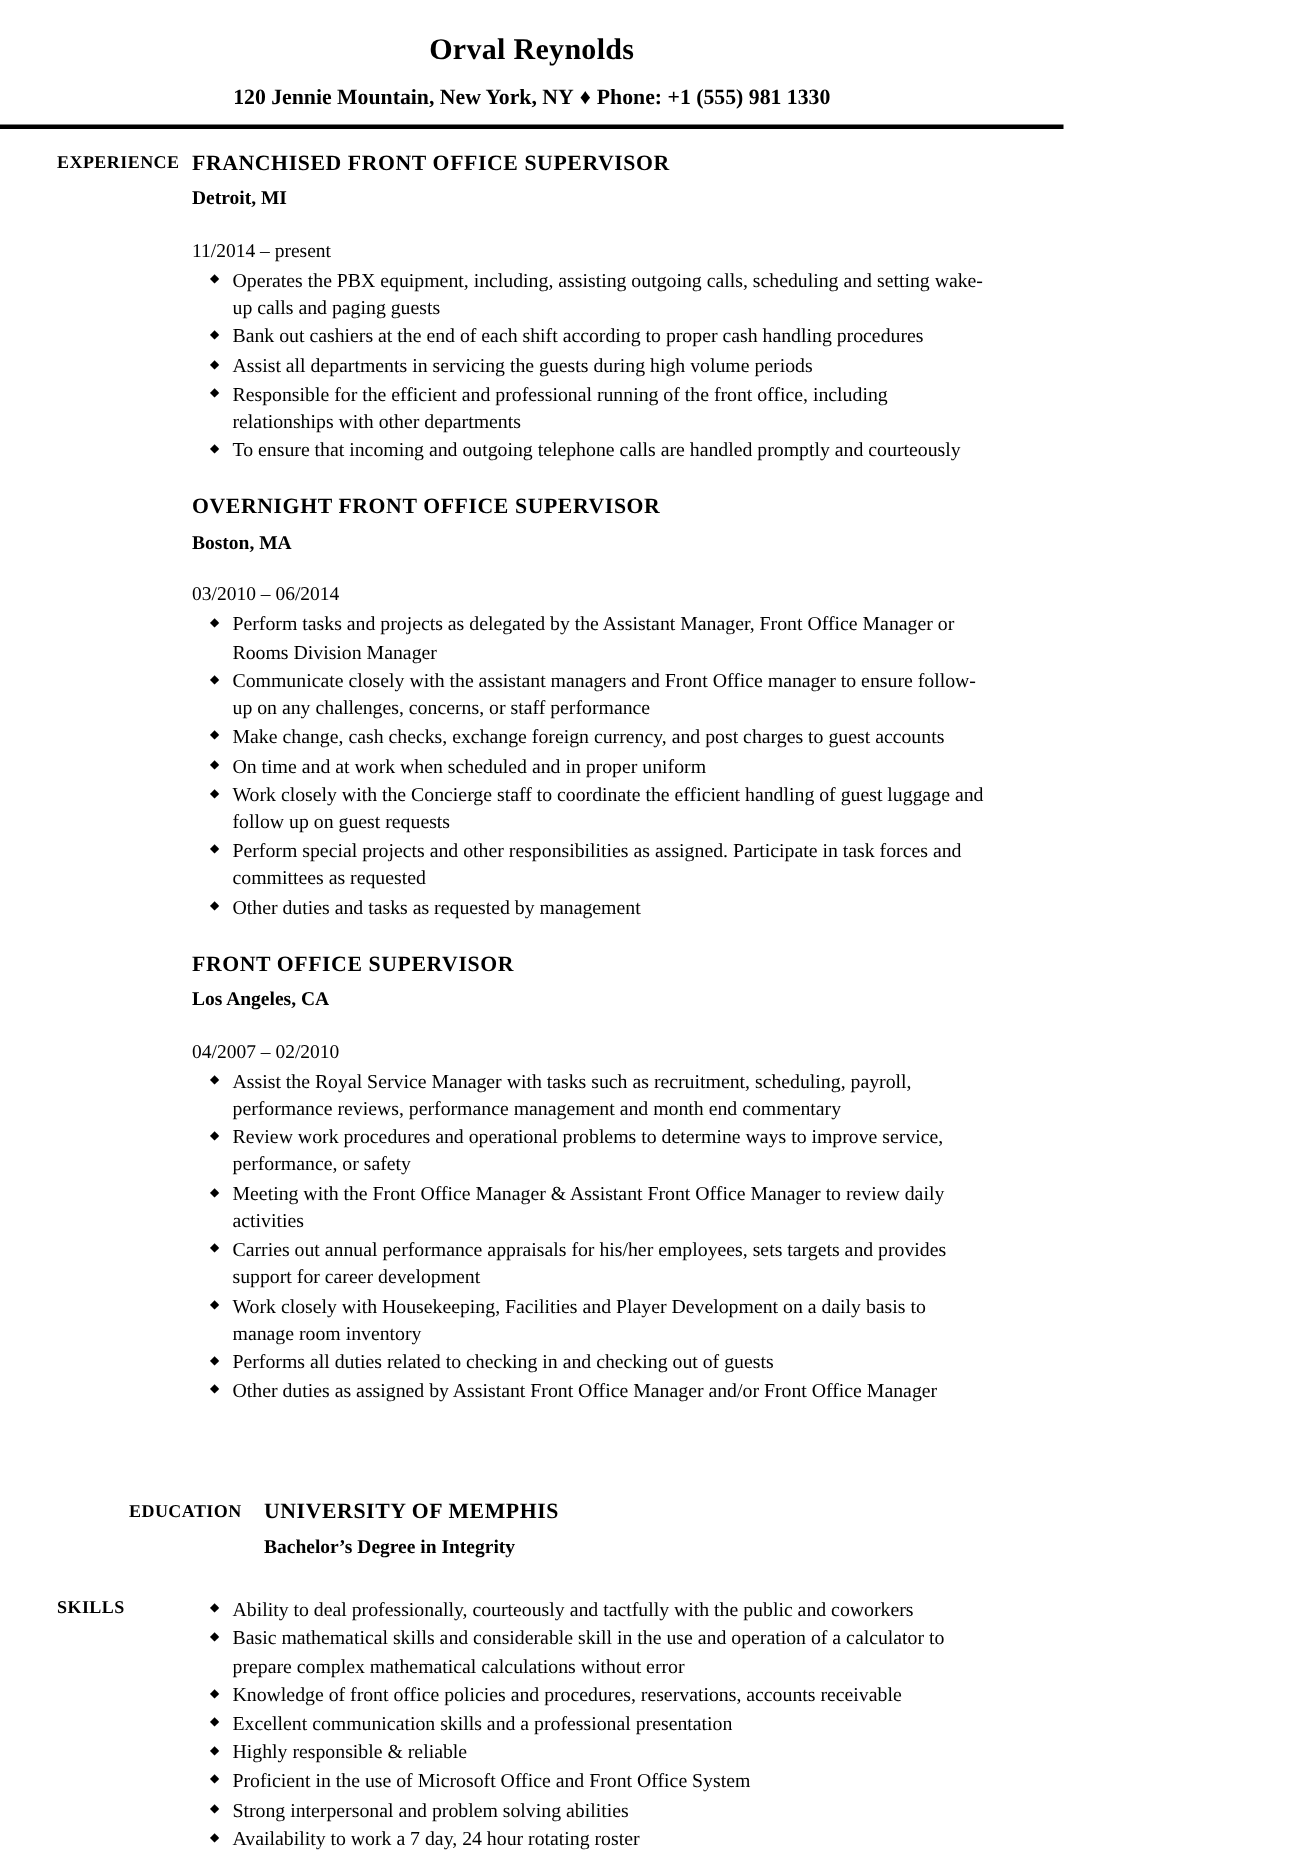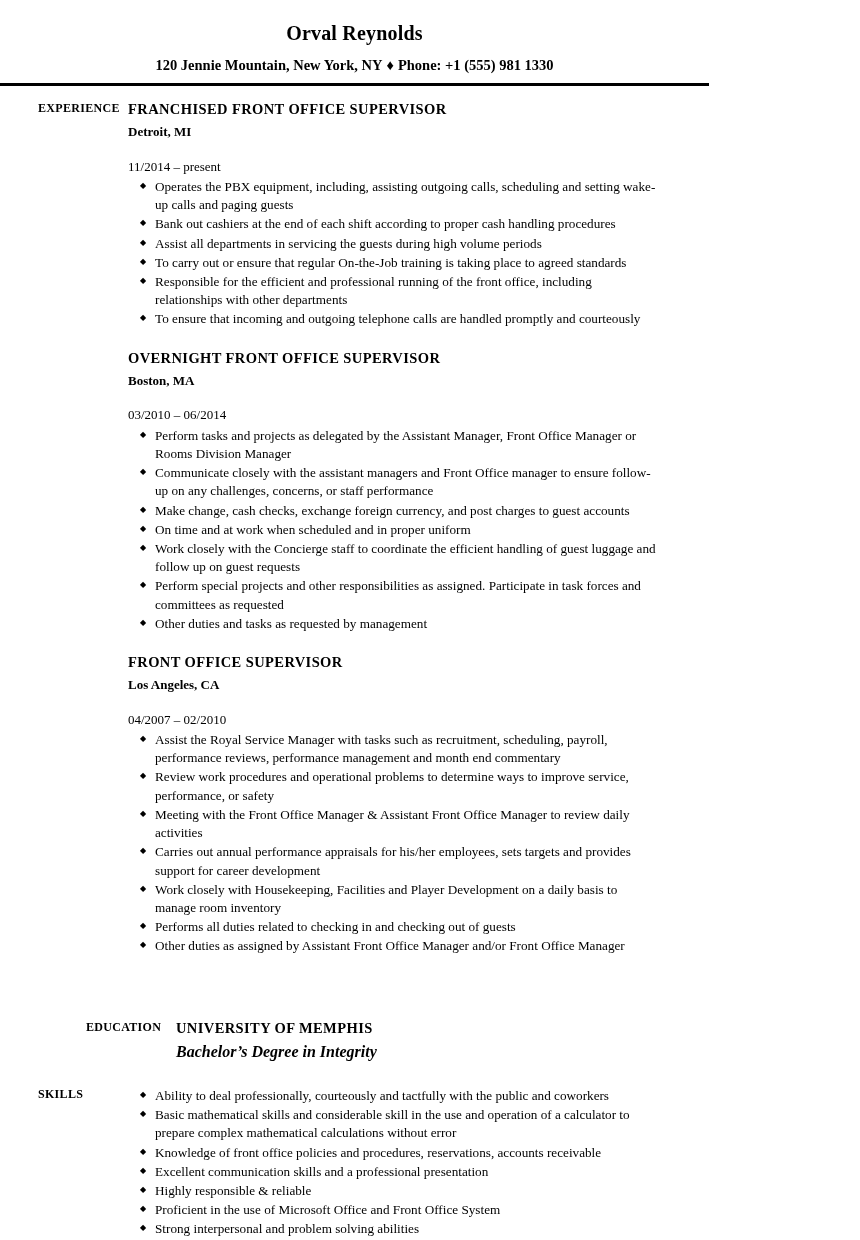--- a/index.html
+++ b/index.html
@@ -120,25 +120,24 @@
   }
 
   
   .edu-school {
     font-size: 14.5px;
     font-weight: bold;
     letter-spacing: 0.4px;
     line-height: 1.25;
   }
   .edu-degree {
-    font-size: 16px;
+    font-size: 13px;
     font-weight: bold;
     margin-top: 5px;
     line-height: 1.2;
-    font-style: italic;
   }
 
   .sec-experience { margin-top: 0; }
   .sec-education  { margin-top: 63px; padding-left: 48px; }
   .sec-skills     { margin-top: 25px; }
   .sec-skills ul.bullets { margin-top: 0; }
 </style>
 </head>
 <body>
 
@@ -159,21 +158,20 @@
       <div class="col-content">
 
         <div class="job">
           <div class="job-title">FRANCHISED FRONT OFFICE SUPERVISOR</div>
           <div class="job-location">Detroit, MI</div>
           <div class="job-dates">11/2014 – present</div>
           <ul class="bullets">
             <li>Operates the PBX equipment, including, assisting outgoing calls, scheduling and setting wake-up calls and paging guests</li>
             <li>Bank out cashiers at the end of each shift according to proper cash handling procedures</li>
             <li>Assist all departments in servicing the guests during high volume periods</li>
-            <li>To carry out or ensure that regular On-the-Job training is taking place to agreed standards</li>
             <li>Responsible for the efficient and professional running of the front office, including relationships with other departments</li>
             <li>To ensure that incoming and outgoing telephone calls are handled promptly and courteously</li>
           </ul>
         </div>
 
         <div class="job">
           <div class="job-title">OVERNIGHT FRONT OFFICE SUPERVISOR</div>
           <div class="job-location">Boston, MA</div>
           <div class="job-dates">03/2010 – 06/2014</div>
           <ul class="bullets">

